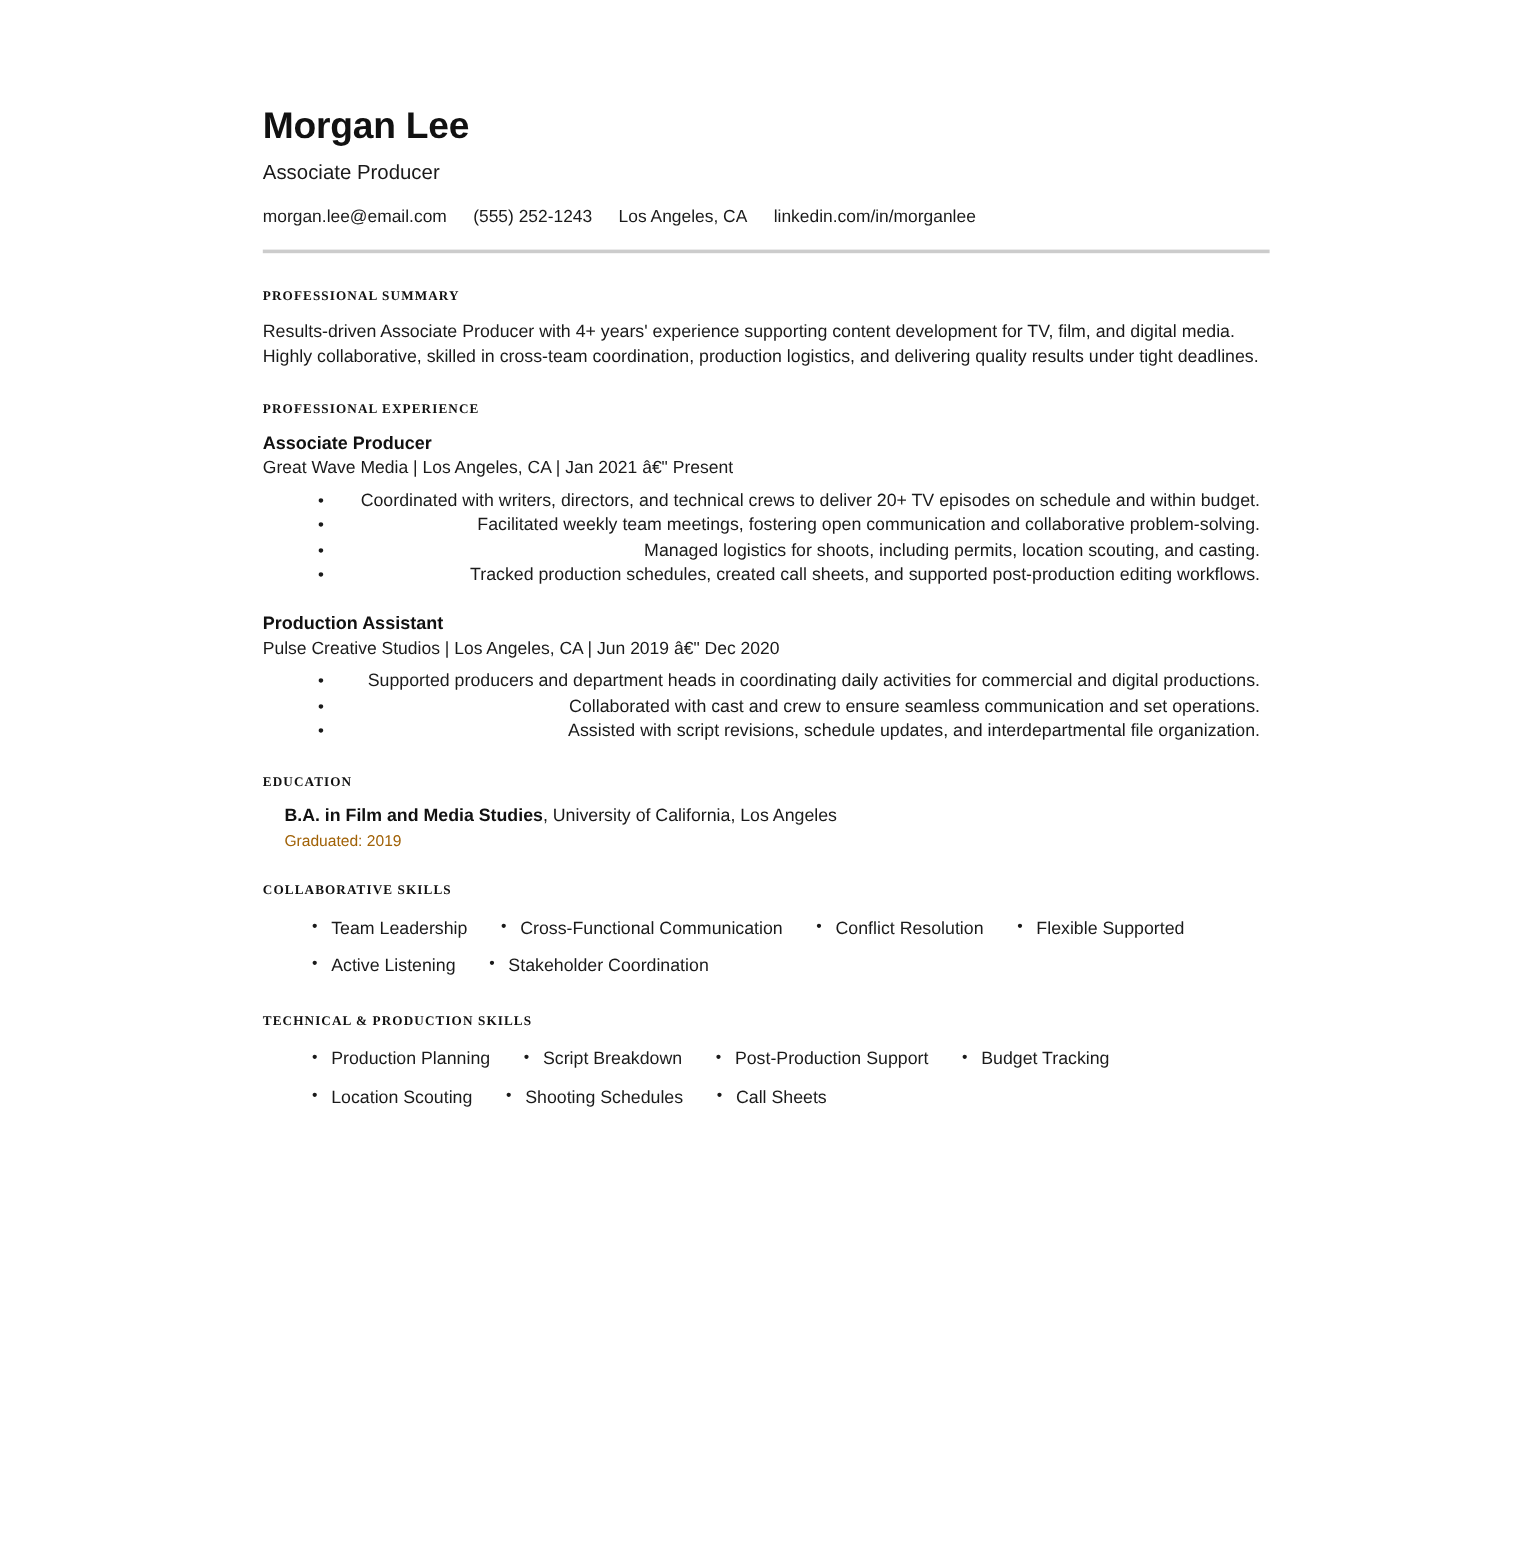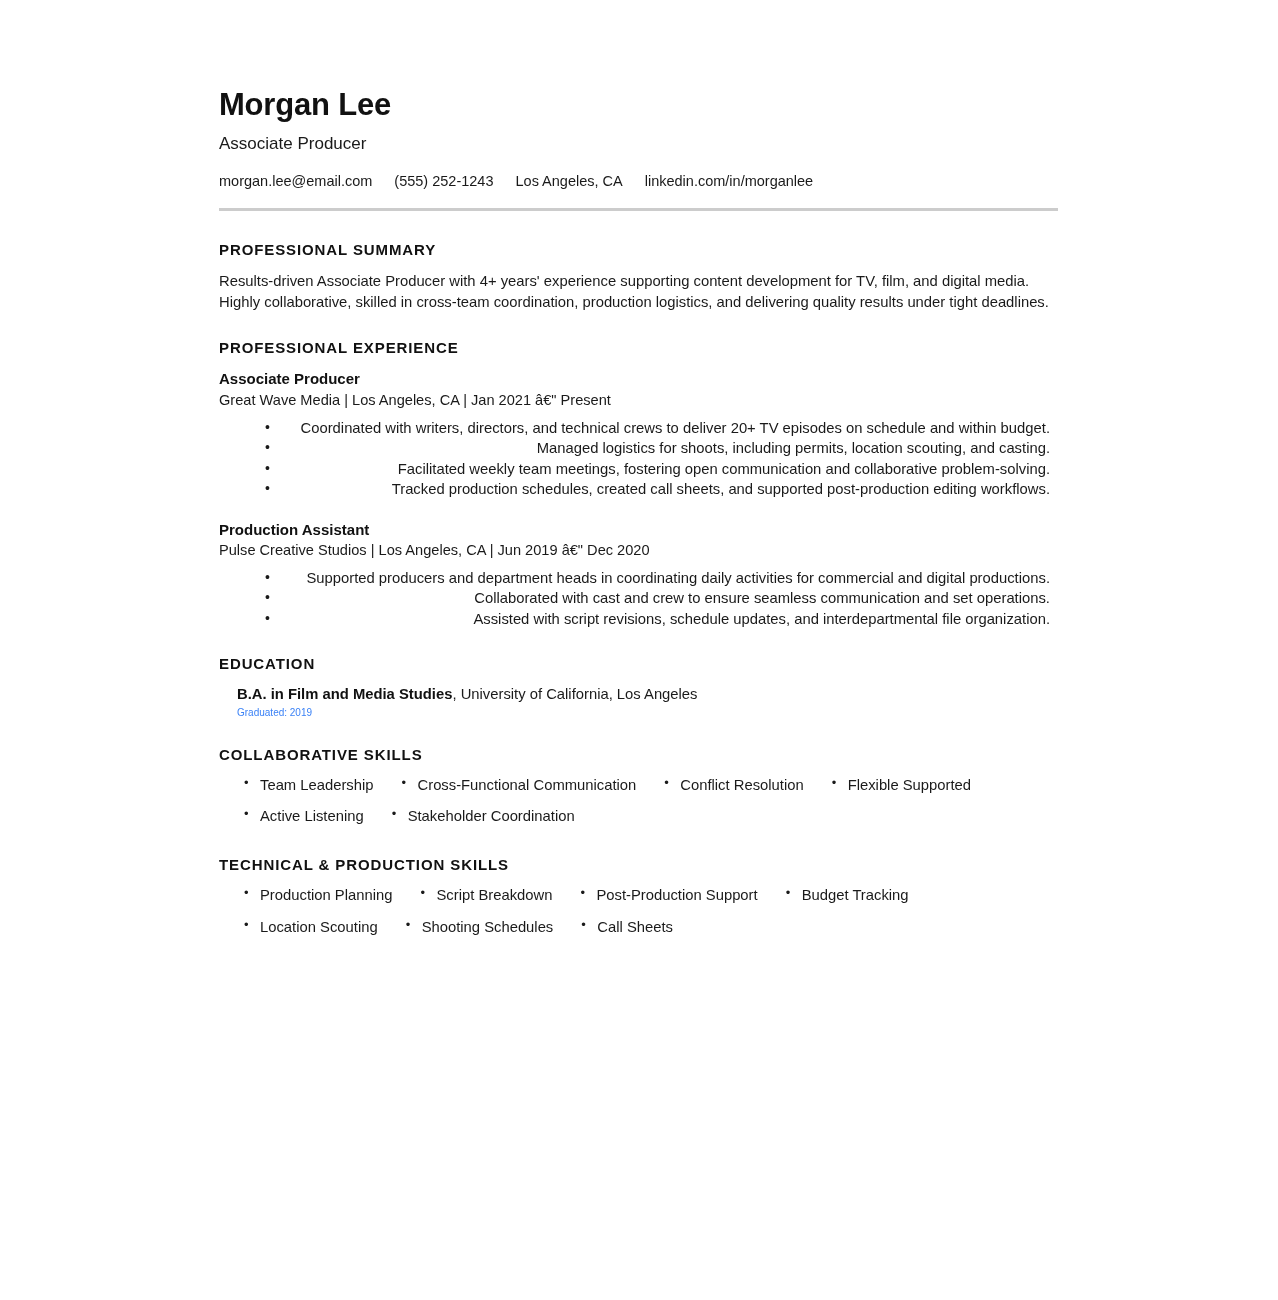--- a/index.html
+++ b/index.html
@@ -49,27 +49,28 @@
   .header-rule {
     border: 0;
     border-top: 3px solid #cccccc;
     margin: 0 0 30px 0;
     width: 839px;
   }
 
   
   .section { margin: 0 0 26px 0; }
   .section-heading {
-    font-size: 15px;
+    font-size: 11px;
     font-weight: bold;
     letter-spacing: 0.9px;
     text-transform: uppercase;
     color: #111111;
     margin: 0 0 12px 0;
     line-height: 1.2;
+    font-family: Liberation Serif, serif;
   }
   .summary-text {
     font-size: 14.8px;
     line-height: 1.42;
     margin: 0;
     color: #1a1a1a;
     max-width: 832px;
   }
 
   
@@ -115,30 +116,30 @@
   
   .education-entry { padding-left: 18px; }
   .education-degree-line {
     font-size: 14.8px;
     line-height: 1.35;
     margin: 0 0 1px 0;
     color: #1a1a1a;
   }
   .education-degree-line .degree { font-weight: bold; color: #111111; }
   .education-grad {
-    font-size: 10px;
+    font-size: 13px;
     line-height: 1.35;
     margin: 0;
-    color: #3b82f6;
+    color: #a16207;
   }
 
   
   .skills-list {
     list-style: none;
-    margin: 0;
+    margin: 16px;
     padding: 0 0 0 24px;
     display: flex;
     flex-wrap: wrap;
     align-items: center;
     max-width: 830px;
   }
   .skills-list li {
     position: relative;
     font-size: 14.8px;
     line-height: 1.3;
@@ -177,22 +178,22 @@
   </section>
 
   <section class="section">
     <h2 class="section-heading">PROFESSIONAL EXPERIENCE</h2>
 
     <div class="job">
       <div class="job-role">Associate Producer</div>
       <div class="job-meta">Great Wave Media  |  Los Angeles, CA  |  Jan 2021 â€" Present</div>
       <ul class="job-bullets">
         <li>Coordinated with writers, directors, and technical crews to deliver 20+ TV episodes on schedule and within budget.</li>
+        <li>Facilitated weekly team meetings, fostering open communication and collaborative problem-solving.</li>
         <li>Managed logistics for shoots, including permits, location scouting, and casting.</li>
-        <li>Facilitated weekly team meetings, fostering open communication and collaborative problem-solving.</li>
         <li>Tracked production schedules, created call sheets, and supported post-production editing workflows.</li>
       </ul>
     </div>
 
     <div class="job">
       <div class="job-role">Production Assistant</div>
       <div class="job-meta">Pulse Creative Studios  |  Los Angeles, CA  |  Jun 2019 â€" Dec 2020</div>
       <ul class="job-bullets">
         <li>Supported producers and department heads in coordinating daily activities for commercial and digital productions.</li>
         <li>Collaborated with cast and crew to ensure seamless communication and set operations.</li>

